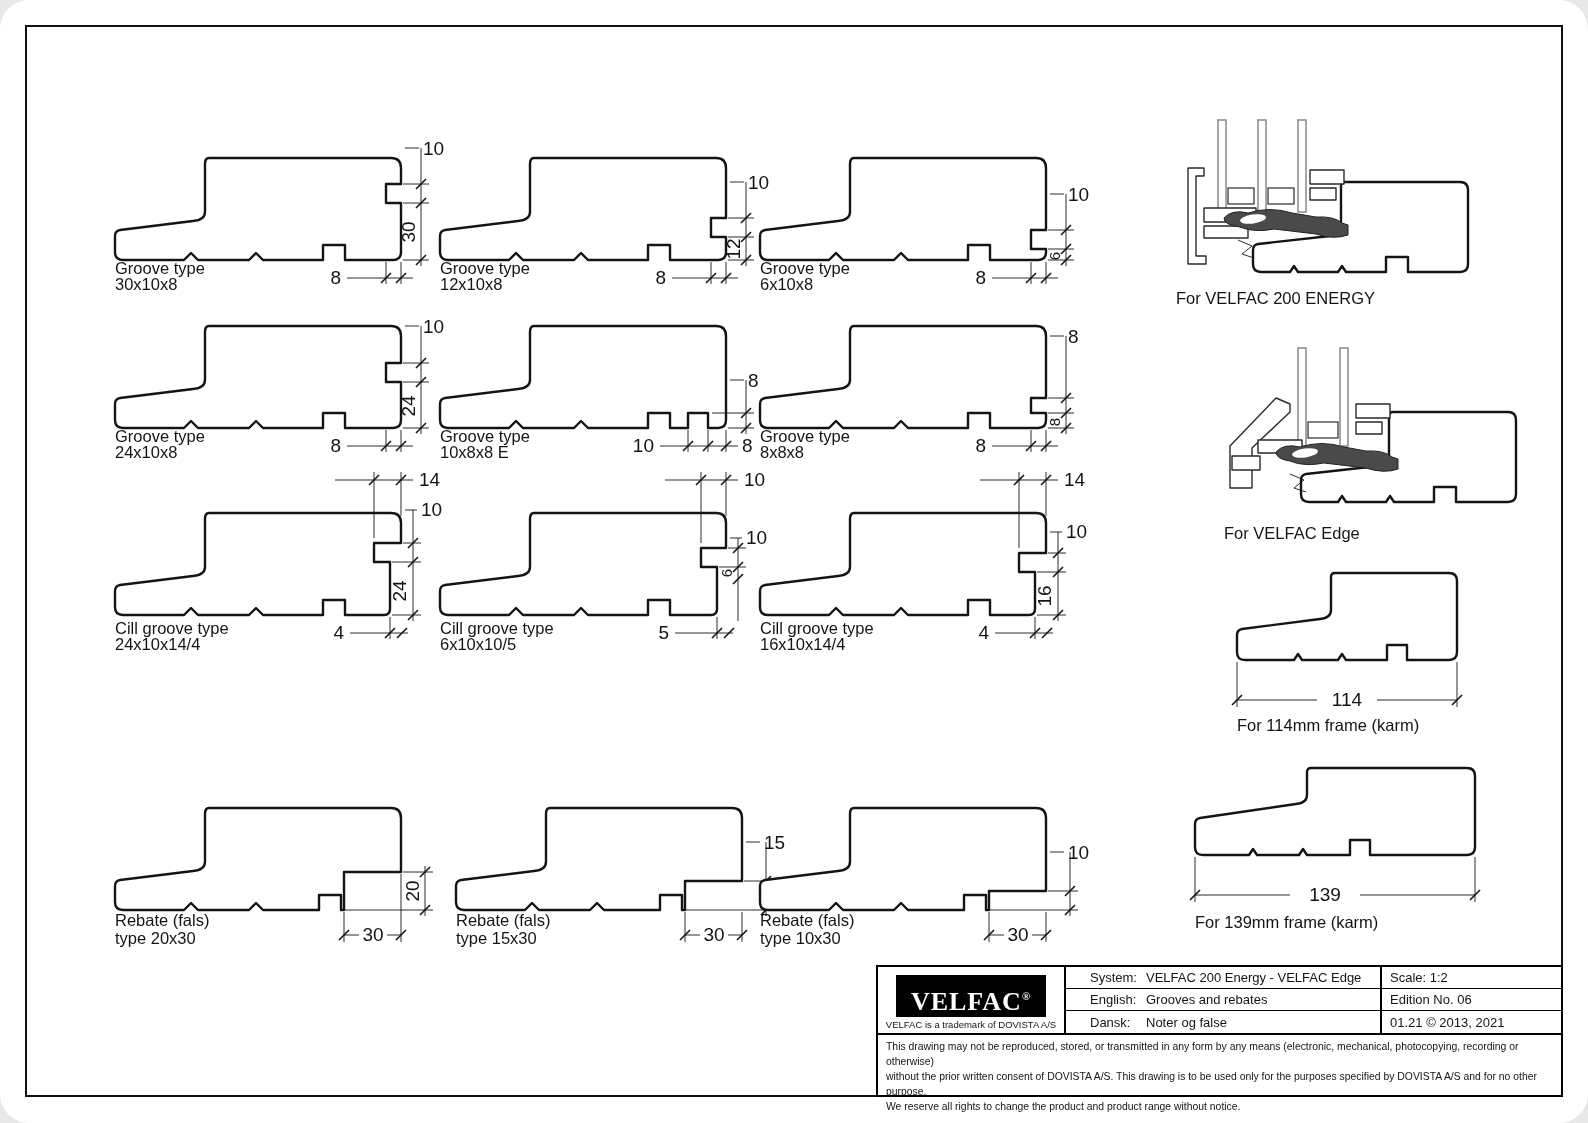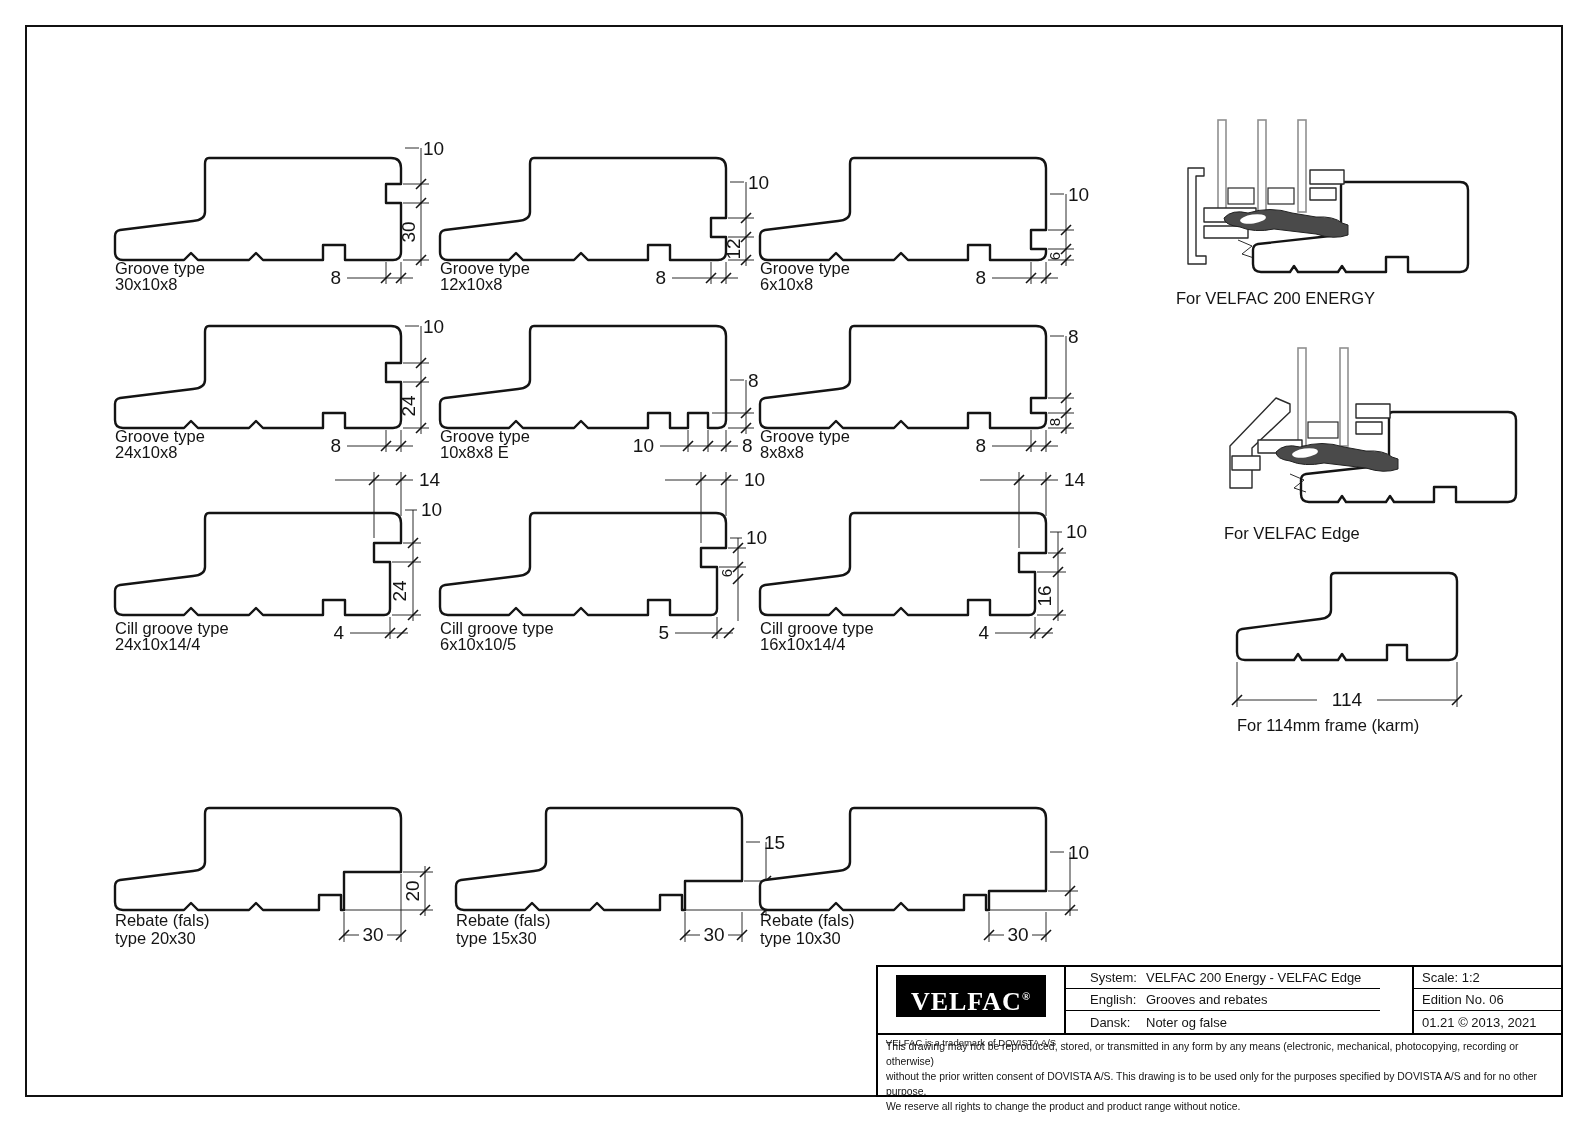--- a/index.html
+++ b/index.html
@@ -1,44 +1,44 @@
 <!DOCTYPE html>
 <html><head>
 <meta charset="utf-8">
 <style>
   html,body{margin:0;padding:0;background:#e8e8e8;font-family:"Liberation Sans",sans-serif;}
-  #sheet{position:relative;width:1588px;height:1123px;background:#ffffff;overflow:hidden;}
+  #sheet{position:relative;width:1588px;height:1123px;background:#ffffff;overflow:hidden;border-radius:29px;}
   .sheet-border{position:absolute;left:25px;top:25px;width:1534px;height:1068px;border:2px solid #111;}
   .cell{position:absolute;}
   svg{display:block;overflow:visible;}
   svg .prof{fill:#fff;stroke:#141414;stroke-width:2.4;stroke-linejoin:round;stroke-linecap:round;}
   svg .dim{stroke:#141414;stroke-width:0.9;fill:none;}
   svg .tick{stroke:#141414;stroke-width:1.6;}
   svg .dtxt{font-family:"Liberation Sans",sans-serif;font-size:19px;fill:#141414;}
   svg .dsm{font-family:"Liberation Sans",sans-serif;font-size:15px;fill:#141414;}
   svg .cap{font-family:"Liberation Sans",sans-serif;font-size:16.5px;fill:#141414;}
   svg .thin{fill:#fff;stroke:#2a2a2a;stroke-width:1.4;stroke-linejoin:round;}
   svg .gray{fill:#fff;stroke:#909090;stroke-width:1.6;}
   svg .dark{fill:#4a4a4a;stroke:#222;stroke-width:1;}
   svg .sq{stroke:#2a2a2a;stroke-width:1.2;fill:none;}
 
   
   .titleblock{position:absolute;left:876px;top:965px;width:687px;height:132px;
     border:2px solid #000;box-sizing:border-box;background:#fff;
     display:grid;grid-template-columns:188px 314px 1fr;grid-template-rows:22px 22px 22px 1fr;
     color:#141414;}
   .tb-logo-cell{grid-column:1;grid-row:1/4;border-right:2px solid #000;text-align:center;}
-  .tb-logo{width:150px;height:42px;margin:8px auto 20px auto;background:#000;color:#fff;
+  .tb-logo{width:150px;height:42px;margin:8px auto 2px auto;background:#000;color:#fff;
     font-family:"Liberation Serif",serif;font-weight:bold;font-size:26px;line-height:42px;
     letter-spacing:1px;}
   .tb-logo sup{font-size:11px;vertical-align:super;}
   .tb-tm{font-size:9.5px;margin-top:2px;}
   .tb-row{grid-column:2;display:flex;align-items:center;padding-left:24px;font-size:13px;}
   .tb-row .tb-label{width:56px;flex:none;}
-  .tb-meta{grid-column:3;display:flex;align-items:center;padding-left:8px;font-size:13px;border-left:2px solid #000;margin-left:32px;}
+  .tb-meta{grid-column:3;display:flex;align-items:center;padding-left:8px;font-size:13px;border-left:2px solid #000;}
   .bb{border-bottom:1.5px solid #000;}
   .tb-copy{grid-column:1/4;grid-row:4;border-top:2px solid #000;padding:4px 8px;
     font-size:10.4px;line-height:15px;}
 </style>
 </head>
 <body>
 
 <div id="sheet">
   <div class="sheet-border"></div>
 
@@ -325,20 +325,32 @@
       <g>
         <path class="dim" d="M12,107 V152 M232,107 V152 M12,145 H92 M152,145 H232"></path>
         <line class="tick" x1="7" y1="150" x2="17" y2="140"></line>
           <line class="tick" x1="227" y1="150" x2="237" y2="140"></line>
         <text class="dtxt" x="122" y="151" text-anchor="middle">114</text>
       </g>
       <text class="cap" x="12" y="176">For 114mm frame (karm)</text>
     </svg>
   </div>
 
+  <div class="cell" style="left:1185px;top:752px">
+    <svg width="300" height="190" viewBox="0 0 300 190">
+      <path class="prof" d="M126,16 L282,16 Q290,16 290,24 L290,95 Q290,103 282,103 L185,103 L185,88 L165,88 L165,103 L122,103 L118,97 L114,103 L72,103 L68,97 L64,103 L18,103 Q10,103 10,95 L10,72 Q10,67 15,66 L111,52 Q122,51 122,43 L122,20 Q122,16 126,16 Z"></path>
+      <g>
+        <path class="dim" d="M10,105 V150 M290,105 V150 M10,143 H105 M175,143 H290"></path>
+        <line class="tick" x1="5" y1="148" x2="15" y2="138"></line>
+          <line class="tick" x1="285" y1="148" x2="295" y2="138"></line>
+        <text class="dtxt" x="140" y="149" text-anchor="middle">139</text>
+      </g>
+      <text class="cap" x="10" y="176">For 139mm frame (karm)</text>
+    </svg>
+  </div>
 
   <div class="titleblock">
     <div class="tb-logo-cell">
       <div class="tb-logo"><span>VELFAC</span><sup>®</sup></div>
       <div class="tb-tm">VELFAC is a trademark of DOVISTA A/S</div>
     </div>
 
     <div class="tb-row bb">
       <span class="tb-label">System:</span>
       <span class="tb-val">VELFAC 200 Energy - VELFAC Edge</span>

